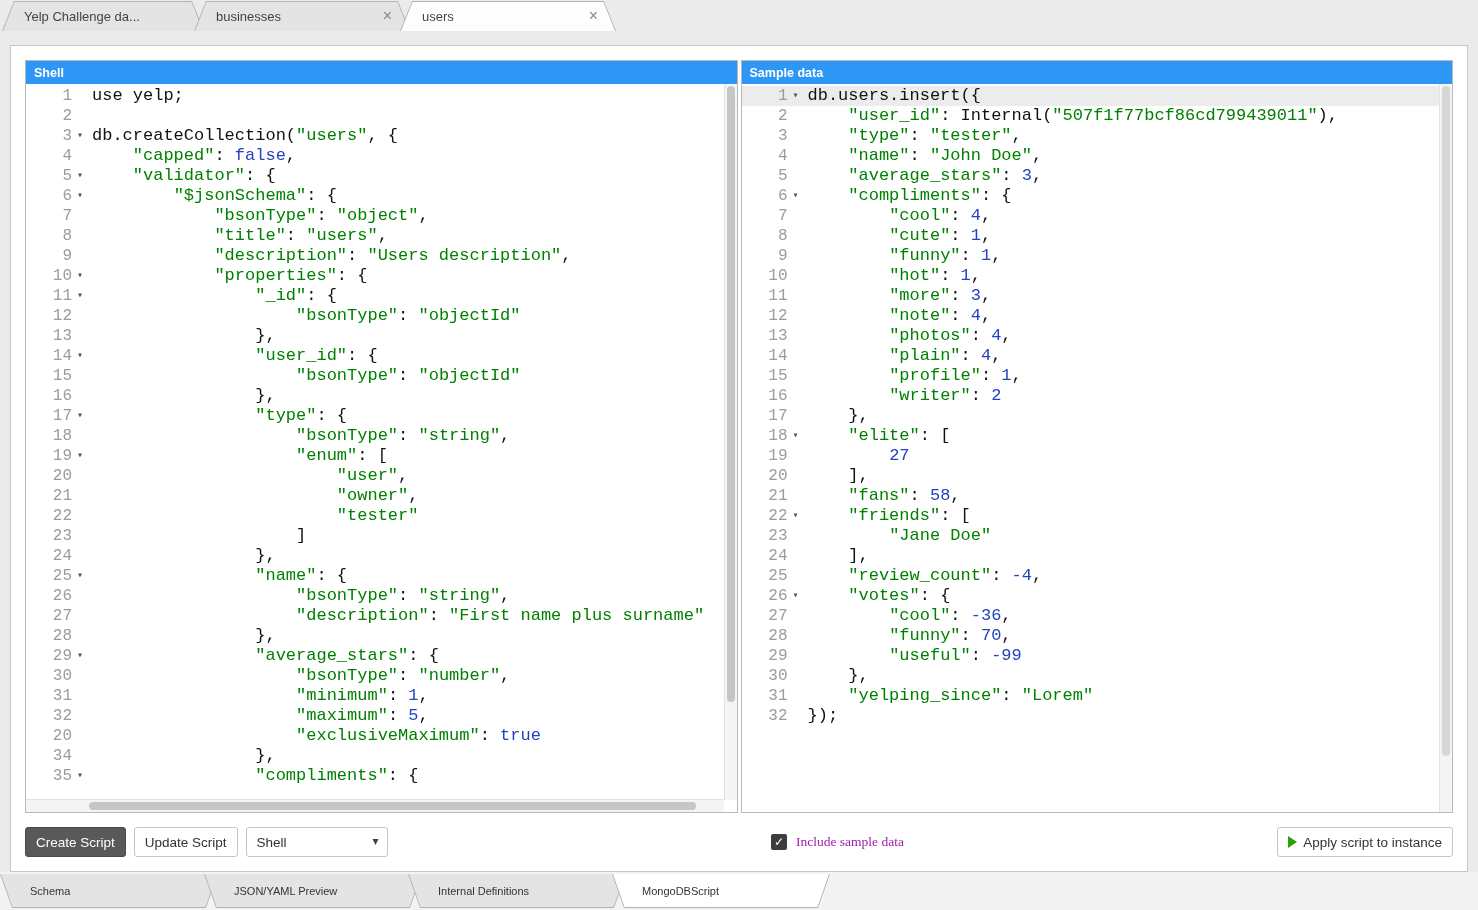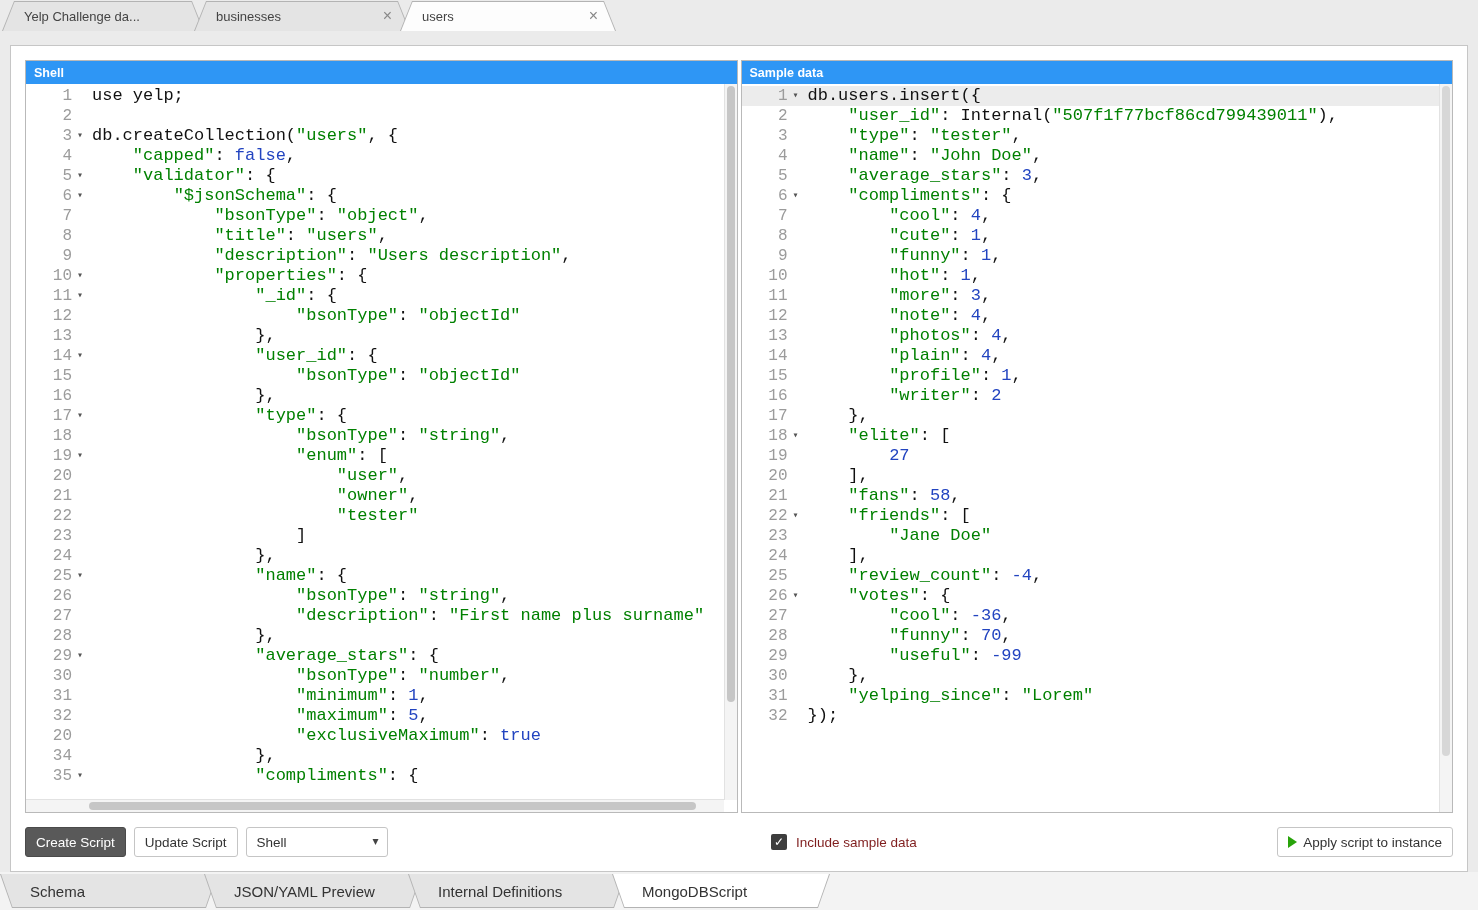--- a/index.html
+++ b/index.html
@@ -101,21 +101,21 @@
   .select-arrow { position: absolute; right: 9px; top: 7px; font-size: 12px; color: #444; pointer-events: none; }
   .sample-toggle {
     position: absolute; left: 746px; top: 50%; transform: translateY(-50%);
     display: flex; align-items: center; gap: 9px;
   }
   .checkbox {
     width: 16px; height: 16px; border-radius: 2px; background: #3d3d3d;
     display: inline-flex; align-items: center; justify-content: center;
   }
   .checkbox .check { color: #fff; font-size: 12px; line-height: 1; }
-  .toggle-label { font-size: 13.5px; color: #7f1d1d; }
+  .toggle-label { font-size: 13.5px; color: #a21caf; font-family: Liberation Serif, serif; }
   .btn.apply { margin-left: auto; margin-right: 0; gap: 6px; }
   .play-icon {
     width: 0; height: 0; display: inline-block;
     border-top: 6px solid transparent; border-bottom: 6px solid transparent;
     border-left: 9px solid #28a30a;
   }
 
   
   .bottombar {
     position: absolute; left: 0; right: 0; bottom: 0; height: 38px;
@@ -126,21 +126,21 @@
     position: absolute; inset: 0; background: #b3b3b3;
     clip-path: polygon(0 0, 100% 0, calc(100% - 12px) 100%, 12px 100%);
   }
   .btab-bg::after {
     content: ''; position: absolute; inset: 0 1px 1px 1px; background: #e4e4e4;
     clip-path: polygon(0 0, 100% 0, calc(100% - 11.5px) 100%, 11.5px 100%);
   }
   .btab.active .btab-bg::after { background: #ffffff; }
   .btab-content {
     position: relative; height: 100%; display: flex; align-items: center;
-    padding-left: 30px; font-size: 15px; color: #333; white-space: nowrap;
+    padding-left: 30px; font-size: 11px; color: #333; white-space: nowrap;
   }
 </style>
 </head>
 <body>
 
 <div class="tabbar">
     <div class="tab" style="width: 202px;">
       <div class="tab-bg"></div>
       <div class="tab-content">
         <span class="tab-label">Yelp Challenge da...</span>

